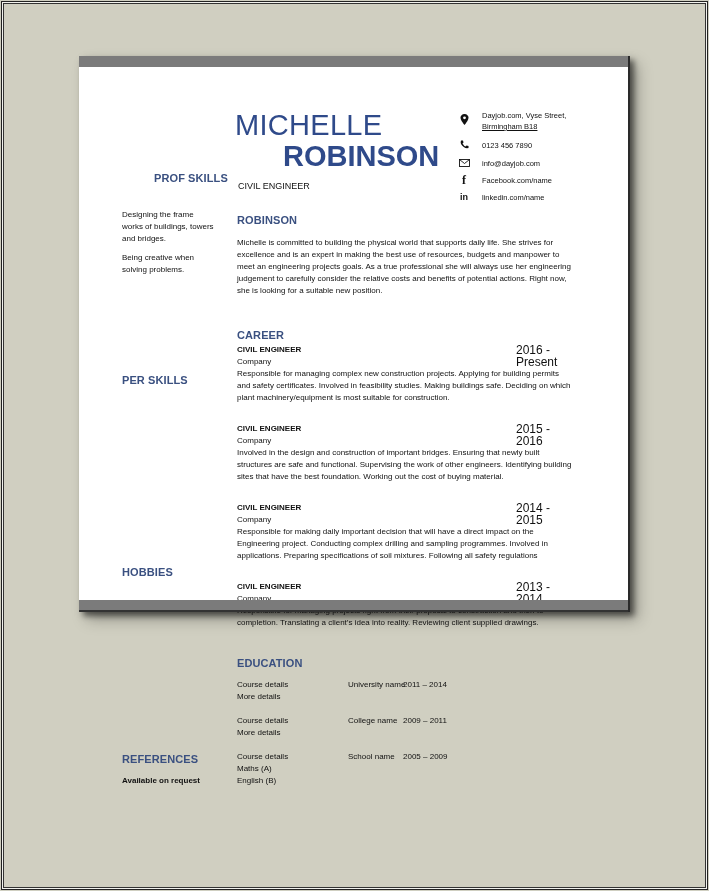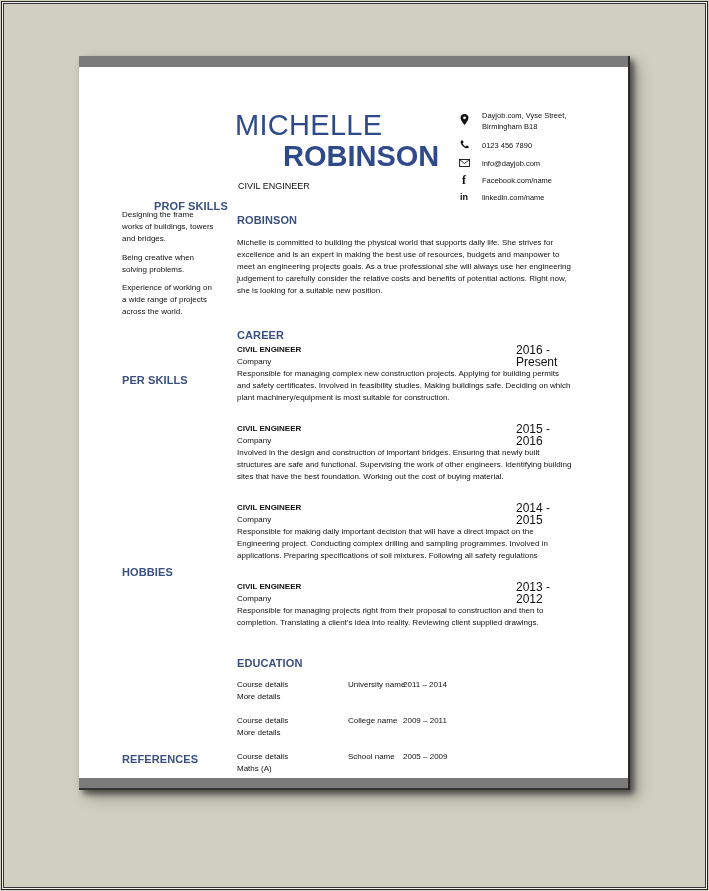--- a/index.html
+++ b/index.html
@@ -7,21 +7,21 @@
     width:709px; height:891px; position:relative; overflow:hidden;
     background:#d0cfc1;
     font-family:"Liberation Sans", sans-serif;
   }
   .frame {
     position:absolute; left:1px; top:1px; right:1px; bottom:1px;
     border:1px solid #222; box-shadow: inset 0 0 0 1px #f2f2ee, inset 0 0 0 2px #333;
     pointer-events:none;
   }
   .page {
-    position:absolute; left:79px; top:56px; width:549px; height:734px;
+    position:absolute; left:79px; top:56px; width:549px; height:556px;
     background:#ffffff;
     box-shadow: 4px 4px 6px rgba(0,0,0,0.55), 8px 8px 14px rgba(0,0,0,0.25);
     border-right:2px solid #2a2a2a;
   }
   .band-top { position:absolute; left:0; top:0; width:100%; height:11px; background:#7b7b7b; }
   .band-bot { position:absolute; left:0; bottom:0; width:100%; height:10px; background:#7b7b7b; border-bottom:2px solid #333; }
 
   .c { position:absolute; color:#111; font-size:8px; line-height:12px; }
   .sec { position:absolute; color:#3a5080; font-weight:bold; font-size:11px; letter-spacing:0.1px; }
   .left { left:43px; width:92px; }
@@ -61,21 +61,21 @@
 
   <div class="contact">
     <div>
       <span class="ci" style="top:58px;">
         <svg width="9" height="11" viewBox="0 0 9 11">
             <path d="M4.5 0C2 0 0.5 1.8 0.5 3.8 0.5 6.5 4.5 11 4.5 11S8.5 6.5 8.5 3.8C8.5 1.8 7 0 4.5 0z" fill="#111"></path>
             <circle cx="4.5" cy="3.8" r="1.4" fill="#fff"></circle>
           </svg>
       </span>
       <span class="ct" style="top:54px;">Dayjob.com, Vyse Street,</span>
-      <span class="ct" style="top:65px;">Birmingham B18</span>
+      <span class="ct" style="top:65px;text-decoration:underline;">Birmingham B18</span>
     </div>
     <div>
       <span class="ci" style="top:84px;">
         <svg width="9" height="9" viewBox="0 0 9 9">
             <path d="M1 0.5 L3 0.5 L3.5 2.5 L2.5 3.5 Q4 6 5.5 6.5 L6.5 5.5 L8.5 6 L8.5 8 Q4 9 1 4 Q0.3 2 1 0.5z" fill="#111"></path>
           </svg>
       </span>
       <span class="ct" style="top:84px;">0123 456 7890</span>
     </div>
     <div>
@@ -90,25 +90,24 @@
     <div>
       <span class="ci" style="top:117px; font-size:12px; font-family:'Liberation Serif', serif;">f</span>
       <span class="ct" style="top:119px;">Facebook.com/name</span>
     </div>
     <div>
       <span class="ci" style="top:136px; font-size:9px;">in</span>
       <span class="ct" style="top:136px;">linkedin.com/name</span>
     </div>
   </div>
 
-  <div class="sec left" style="top:144px;padding-left:32px;">PROF SKILLS</div>
+  <div class="sec left" style="top:116px;padding-left:32px;">PROF SKILLS</div>
   <div class="c left" style="top:153px;">
     <p class="p">Designing the frame works of buildings, towers and bridges.</p>
     <p class="p">Being creative when solving problems.</p>
-    <p class="p">Experience of working on a wide range of projects across the world.</p>
   </div>
 
   <div class="sec left" style="top:318px;">PER SKILLS</div>
 
   <div class="sec left" style="top:510px;">HOBBIES</div>
 
   <div class="sec left" style="top:697px;">REFERENCES</div>
   <div class="c left" style="top:719px;font-weight:bold;">Available on request</div>
 
   <div class="sec" style="left:158px; top:158px;">ROBINSON</div>
@@ -132,21 +131,21 @@
 
   <div class="job c" style="top:446px;">
     <span class="jt">CIVIL ENGINEER</span>
     <span class="jd">2014 - 2015</span>
     <span class="jc">Company</span>
     <span class="jdesc">Responsible for making daily important decision that will have a direct impact on the Engineering project. Conducting complex drilling and sampling programmes. Involved in applications. Preparing specifications of soil mixtures. Following all safety regulations</span>
   </div>
 
   <div class="job c" style="top:525px;">
     <span class="jt">CIVIL ENGINEER</span>
-    <span class="jd">2013 - 2012</span>
+    <span class="jd">2013 - 2014</span>
     <span class="jc">Company</span>
     <span class="jdesc">Responsible for managing projects right from their proposal to construction and then to completion. Translating a client’s idea into reality. Reviewing client supplied drawings.</span>
   </div>
 
   <div class="sec" style="left:158px; top:601px;">EDUCATION</div>
 
   <div class="edu" style="top:623px;">
     <div class="a">
       <div>Course details</div>
       <div>More details</div>

